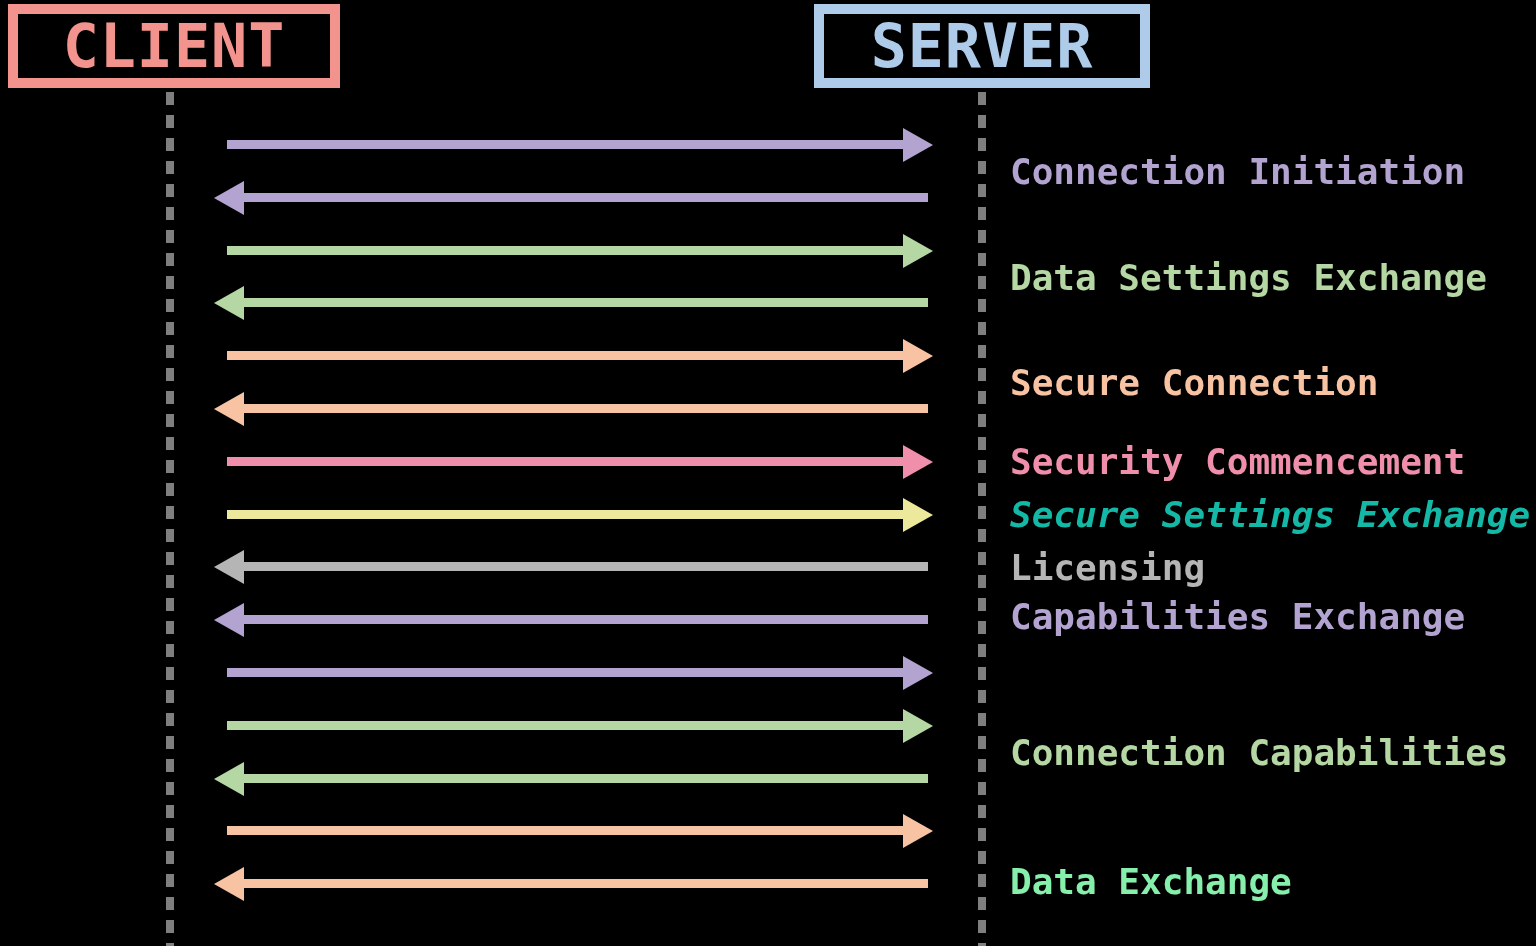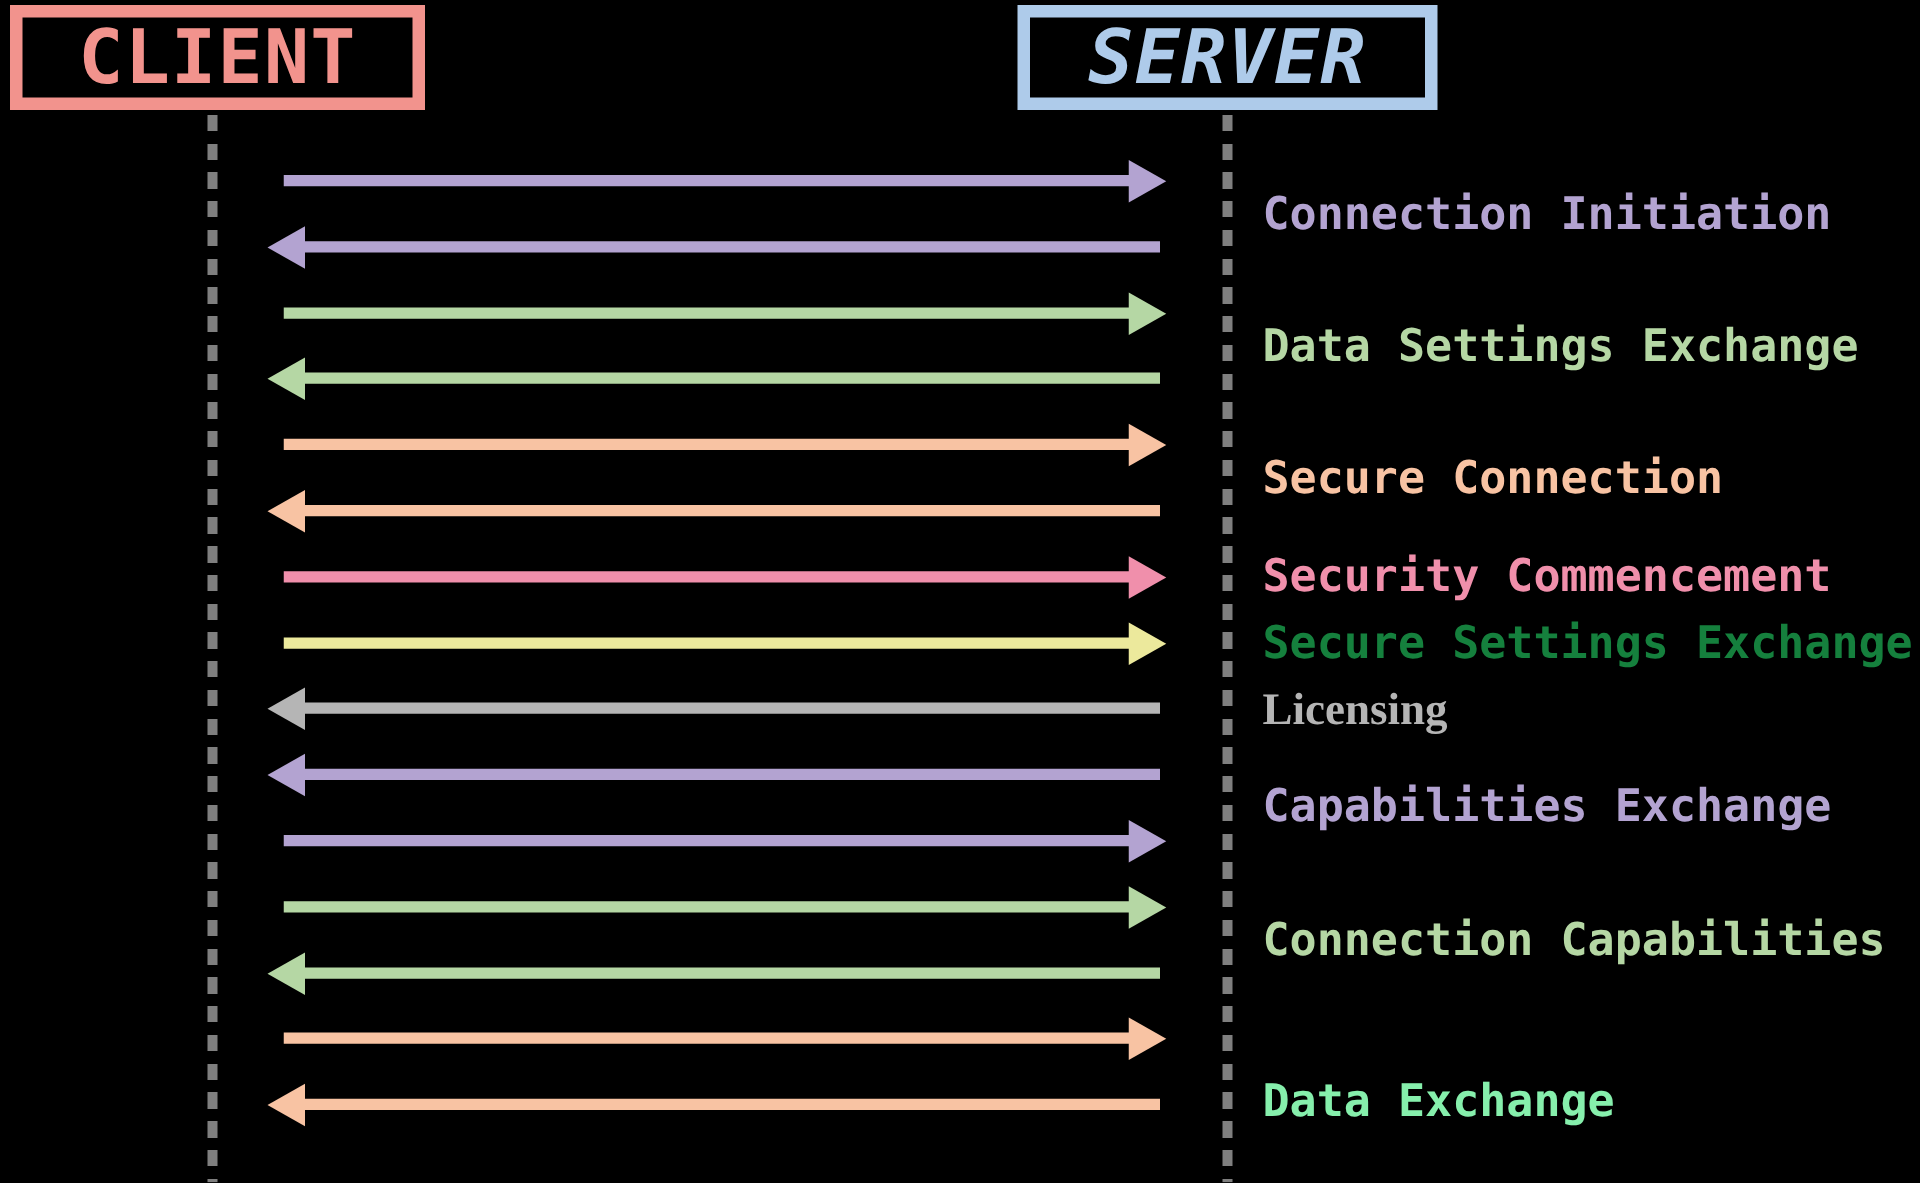--- a/index.html
+++ b/index.html
@@ -71,21 +71,21 @@
 </style>
 </head>
 <body>
 
 <div class="stage" style="background: rgb(0, 0, 0);">
 
   <div class="actor-box client" style="border-color: rgb(242, 147, 141); color: rgb(242, 147, 141);">
     <span>CLIENT</span>
   </div>
 
-  <div class="actor-box server" style="border-color: rgb(174, 203, 234); color: rgb(174, 203, 234); font-style: italic;">
+  <div class="actor-box server" style="border-color: rgb(174, 203, 234); color: rgb(174, 203, 234);">
     <span>SERVER</span>
   </div>
 
   <div class="lifeline lifeline-client" style="background: repeating-linear-gradient(rgb(127, 127, 127) 0px, rgb(127, 127, 127) 13px, transparent 13px, transparent 23px);"></div>
   <div class="lifeline lifeline-server" style="background: repeating-linear-gradient(rgb(127, 127, 127) 0px, rgb(127, 127, 127) 13px, transparent 13px, transparent 23px);"></div>
 
   <div id="messages">
       <div class="msg-row" style="top: 127px;">
         <div class="msg-line" style="background: rgb(179, 163, 209); left: 13px; width: 678px;"></div>
         <div class="msg-head" style="left: 689px; border-left: 30px solid rgb(179, 163, 209);"></div>
@@ -115,35 +115,35 @@
       <div class="phase-label" style="color: rgb(248, 195, 163); top: 357.6px;">Secure Connection</div>
       <div class="msg-row" style="top: 443.8px;">
         <div class="msg-line" style="background: rgb(240, 143, 171); left: 13px; width: 678px;"></div>
         <div class="msg-head" style="left: 689px; border-left: 30px solid rgb(240, 143, 171);"></div>
       </div>
       <div class="phase-label" style="color: rgb(240, 143, 171); top: 436.8px; text-align: right;">Security Commencement</div>
       <div class="msg-row" style="top: 496.6px;">
         <div class="msg-line" style="background: rgb(236, 233, 156); left: 13px; width: 678px;"></div>
         <div class="msg-head" style="left: 689px; border-left: 30px solid rgb(236, 233, 156);"></div>
       </div>
-      <div class="phase-label" style="color: #15803d; top: 489.6px;">Secure Settings Exchange</div>
+      <div class="phase-label" style="color: #14b8a6; top: 489.6px; font-style: italic;">Secure Settings Exchange</div>
       <div class="msg-row" style="top: 549.4px;">
         <div class="msg-line" style="background: rgb(181, 181, 181); left: 28px; width: 686px;"></div>
         <div class="msg-head" style="left: 0px; border-right: 30px solid rgb(181, 181, 181);"></div>
       </div>
-      <div class="phase-label" style="color: rgb(181, 181, 181); top: 542.4px; font-family: Liberation Serif, serif;">Licensing</div>
+      <div class="phase-label" style="color: rgb(181, 181, 181); top: 542.4px;">Licensing</div>
       <div class="msg-row" style="top: 602.2px;">
         <div class="msg-line" style="background: rgb(179, 163, 209); left: 28px; width: 686px;"></div>
         <div class="msg-head" style="left: 0px; border-right: 30px solid rgb(179, 163, 209);"></div>
       </div>
       <div class="msg-row" style="top: 655px;">
         <div class="msg-line" style="background: rgb(179, 163, 209); left: 13px; width: 678px;"></div>
         <div class="msg-head" style="left: 689px; border-left: 30px solid rgb(179, 163, 209);"></div>
       </div>
-      <div class="phase-label" style="color: rgb(179, 163, 209); top: 620px;">Capabilities Exchange</div>
+      <div class="phase-label" style="color: rgb(179, 163, 209); top: 591px;">Capabilities Exchange</div>
       <div class="msg-row" style="top: 707.8px;">
         <div class="msg-line" style="background: rgb(181, 215, 164); left: 13px; width: 678px;"></div>
         <div class="msg-head" style="left: 689px; border-left: 30px solid rgb(181, 215, 164);"></div>
       </div>
       <div class="msg-row" style="top: 760.6px;">
         <div class="msg-line" style="background: rgb(181, 215, 164); left: 28px; width: 686px;"></div>
         <div class="msg-head" style="left: 0px; border-right: 30px solid rgb(181, 215, 164);"></div>
       </div>
       <div class="phase-label" style="color: rgb(181, 215, 164); top: 727.2px;">Connection Capabilities</div>
       <div class="msg-row" style="top: 813.4px;">

